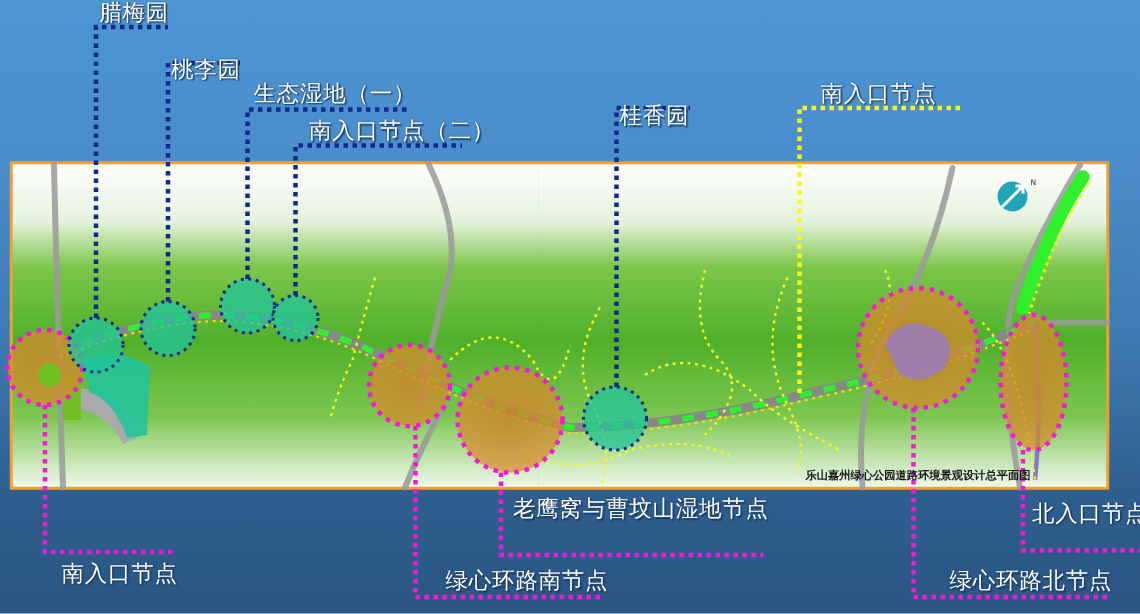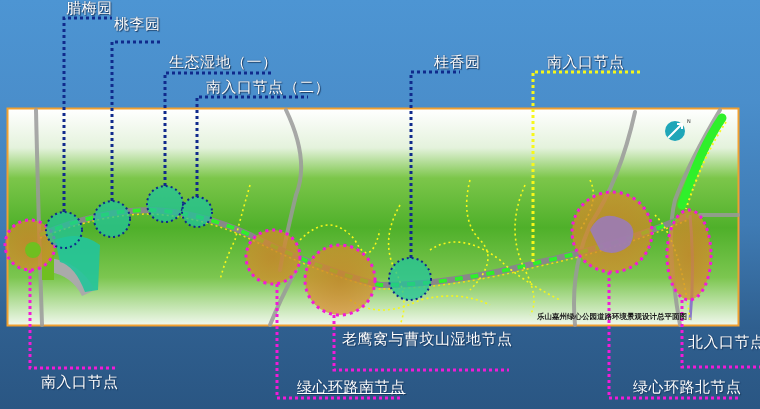--- a/index.html
+++ b/index.html
@@ -128,23 +128,23 @@
     <path d="M277 284 L277 398 L400 398"></path>
     <path d="M334 315 L334 370 L509 370"></path>
     <path d="M609 272 L609 398 L740 398"></path>
     <path d="M682 300 L682 367 L760 367"></path>
   </g>
 
   <text x="537" y="319" font-size="7.5" fill="#1a1a1a" font-weight="bold">乐山嘉州绿心公园道路环境景观设计总平面图</text>
 </svg>
 
 <div class="label" style="left:66px; top:-1px;">腊梅园</div>
-<div class="label" style="left:114px; top:15px;text-align:right;">桃李园</div>
+<div class="label" style="left:114px; top:37px;text-align:right;">桃李园</div>
 <div class="label" style="left:169px; top:53px;">生态湿地（一）</div>
 <div class="label" style="left:206px; top:78px;">南入口节点（二）</div>
-<div class="label" style="left:413px; top:53px;margin-left:21px;">桂香园</div>
+<div class="label" style="left:413px; top:68px;">桂香园</div>
 <div class="label" style="left:547px; top:53px;">南入口节点</div>
 
 <div class="label" style="left:41px; top:349px;margin-top:24px;">南入口节点</div>
-<div class="label" style="left:297px; top:378px;text-decoration:underline;">绿心环路南节点</div>
+<div class="label" style="left:297px; top:378px;">绿心环路南节点</div>
 <div class="label" style="left:342px; top:330px;">老鹰窝与曹坟山湿地节点</div>
 <div class="label" style="left:688px; top:333px;">北入口节点</div>
 <div class="label" style="left:633px; top:378px;text-align:right;">绿心环路北节点</div>
 
 </body></html>

